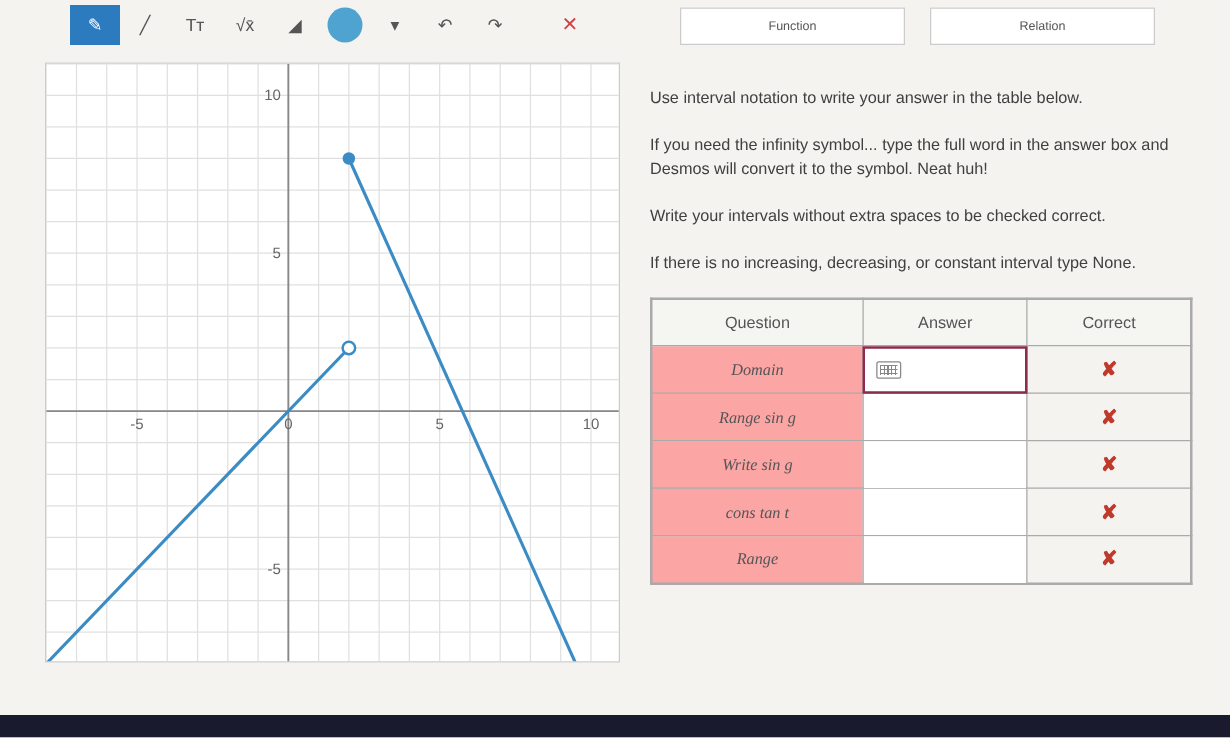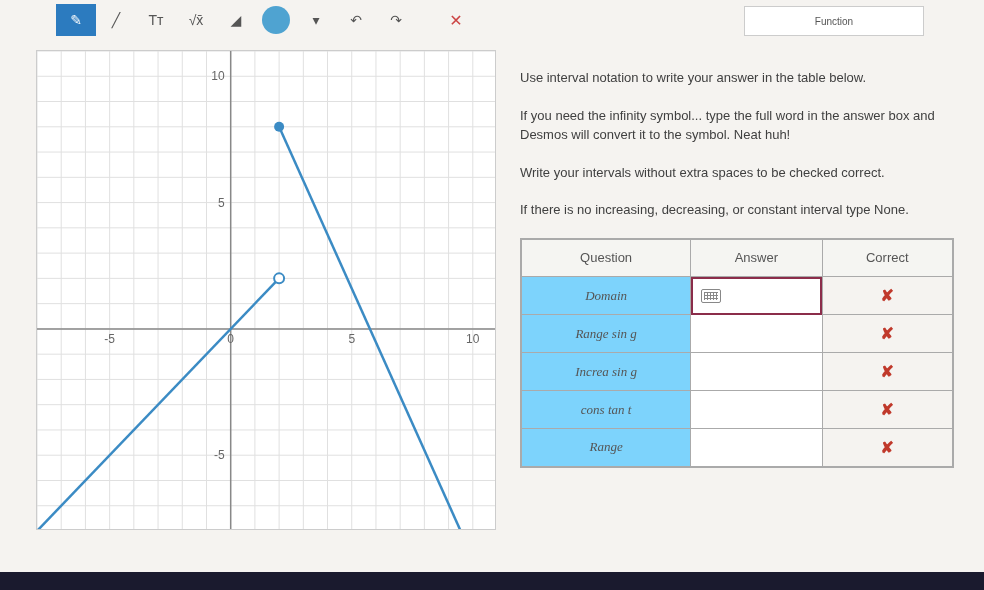--- a/index.html
+++ b/index.html
@@ -99,21 +99,21 @@
       font-size: 13px;
       color: #555;
       height: 38px;
     }
     .answer-table th {
       background: #f5f5f2;
       font-weight: normal;
       margin-left: 40px;
     }
     .answer-table td.qcol {
-      background: #7dd3fc;
+      background: #fca5a5;
       font-style: italic;
       font-family: 'Times New Roman', serif;
     }
     .answer-cell {
       position: relative;
       background: #fff;
     }
     .answer-cell.active {
       outline: 2px solid #8b2d4a;
       outline-offset: -2px;
@@ -155,20 +155,21 @@
   <button class="tool-btn">◢</button>
   <button class="tool-btn circle"></button>
   <button class="tool-btn">▾</button>
   <button class="tool-btn">↶</button>
   <button class="tool-btn">↷</button>
   <button class="tool-btn tool-x">✕</button>
 </div>
 
 <div class="top-buttons">
   <div class="top-btn">Function</div>
+  <div class="top-btn">Relation</div>
 </div>
 
 <div class="main">
   <div class="graph-container">
     <svg class="graph-svg" id="graph-svg">
         <line x1="0" y1="0" x2="0" y2="480" stroke="#e0e0e0" stroke-width="1"></line>
         <line x1="24.210526315789473" y1="0" x2="24.210526315789473" y2="480" stroke="#e0e0e0" stroke-width="1"></line>
         <line x1="48.421052631578945" y1="0" x2="48.421052631578945" y2="480" stroke="#e0e0e0" stroke-width="1"></line>
         <line x1="72.63157894736841" y1="0" x2="72.63157894736841" y2="480" stroke="#e0e0e0" stroke-width="1"></line>
         <line x1="96.84210526315789" y1="0" x2="96.84210526315789" y2="480" stroke="#e0e0e0" stroke-width="1"></line>
@@ -242,21 +243,21 @@
             <td class="qcol">Domain</td>
             <td class="answer-cell active" style="text-align: left;"><span class="kbd-icon"></span></td>
             <td><span class="x-mark">✘</span></td>
           </tr>
           <tr>
             <td class="qcol">Range sin g</td>
             <td class="answer-cell"></td>
             <td><span class="x-mark">✘</span></td>
           </tr>
           <tr>
-            <td class="qcol">Increa sin g</td>
+            <td class="qcol">Write sin g</td>
             <td class="answer-cell"></td>
             <td><span class="x-mark">✘</span></td>
           </tr>
           <tr>
             <td class="qcol">cons tan t</td>
             <td class="answer-cell"></td>
             <td><span class="x-mark">✘</span></td>
           </tr>
           <tr>
             <td class="qcol">Range</td>

